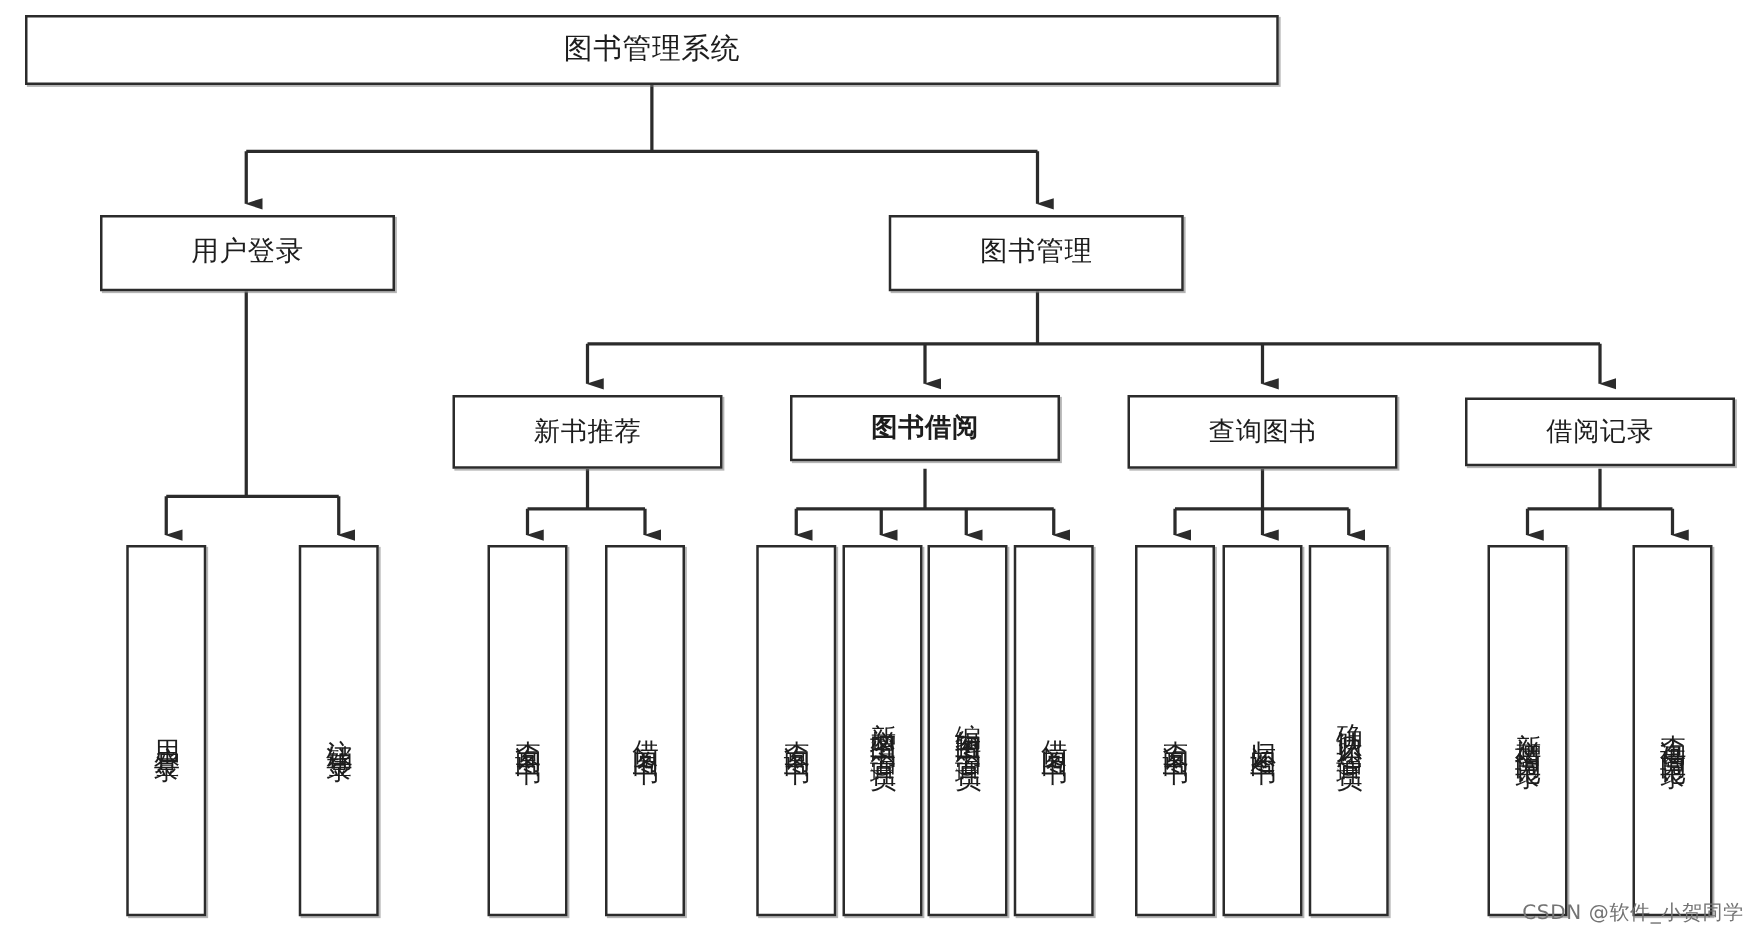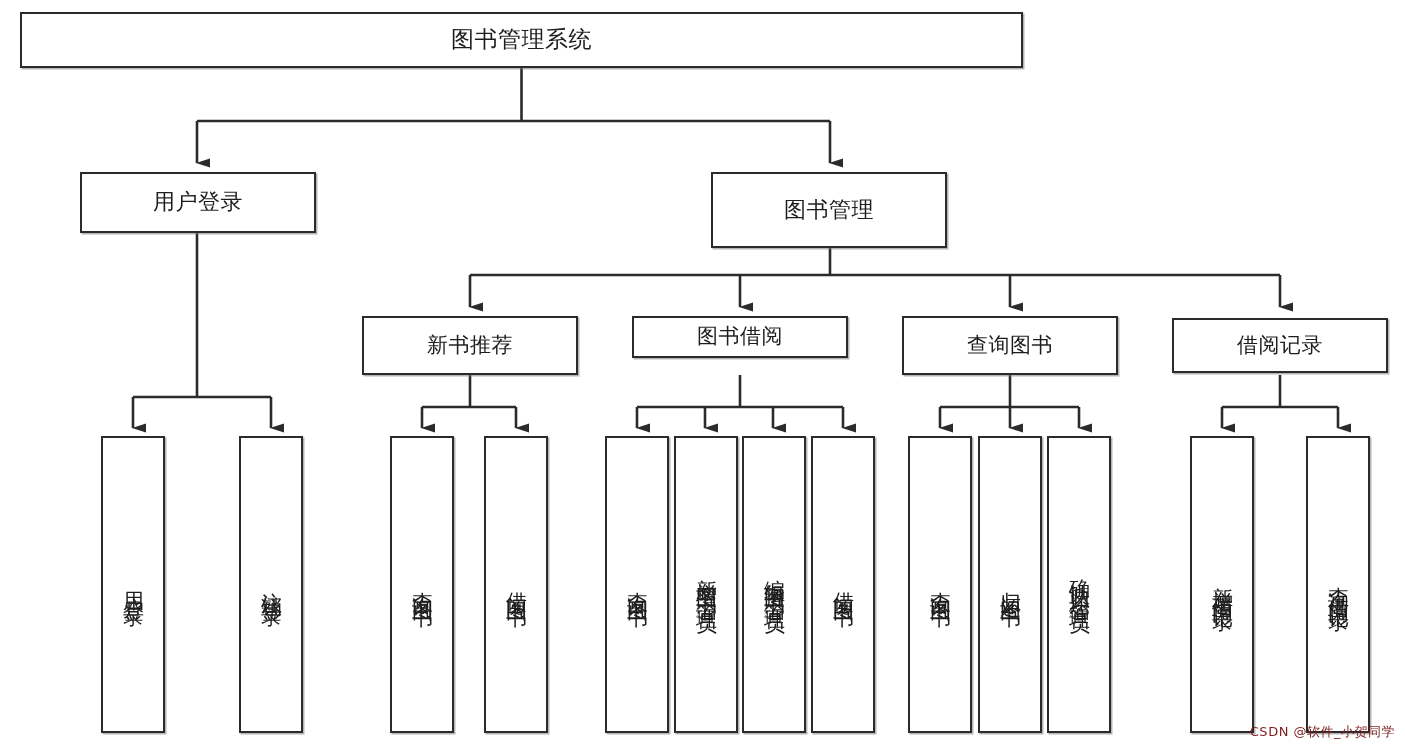--- a/index.html
+++ b/index.html
@@ -61,22 +61,22 @@
     text-orientation: upright;
     letter-spacing: 5px;
     line-height: 1;
     white-space: nowrap;
     max-height: 100%;
   }
   #watermark {
     position: absolute;
     right: 10px;
     bottom: 6px;
-    font-size: 13px;
-    color: #7f1d1d;
+    font-size: 16px;
+    color: #737373;
     letter-spacing: 0.5px;
     white-space: nowrap;
     pointer-events: none;
   }
 </style>
 </head>
 <body>
 
 <div id="canvas">
 
@@ -132,28 +132,28 @@
     </g>
   </svg>
 
   <div class="node root" style="left:20px; top:12px; width:1003px; height:56px;">
     <span class="label">图书管理系统</span>
   </div>
 
   <div class="node lvl2" style="left:80px; top:172px; width:236px; height:61px;">
     <span class="label">用户登录</span>
   </div>
-  <div class="node lvl2" style="left:711px; top:172px; width:236px; height:76px;">
+  <div class="node lvl2" style="left:711px; top:172px; width:236px; height:61px;">
     <span class="label">图书管理</span>
   </div>
 
   <div class="node lvl3" style="left:362px; top:316px; width:216px; height:59px;">
     <span class="label">新书推荐</span>
   </div>
-  <div class="node lvl3" style="left:632px; top:316px; width:216px; height:42px;">
+  <div class="node lvl3" style="left:632px; top:316px; width:216px; height:53px;font-weight:bold;">
     <span class="label">图书借阅</span>
   </div>
   <div class="node lvl3" style="left:902px; top:316px; width:216px; height:59px;">
     <span class="label">查询图书</span>
   </div>
   <div class="node lvl3" style="left:1172px; top:318px; width:216px; height:55px;">
     <span class="label">借阅记录</span>
   </div>
 
   <div class="node leaf" style="left:101px; top:436px; width:64px; height:297px;">

